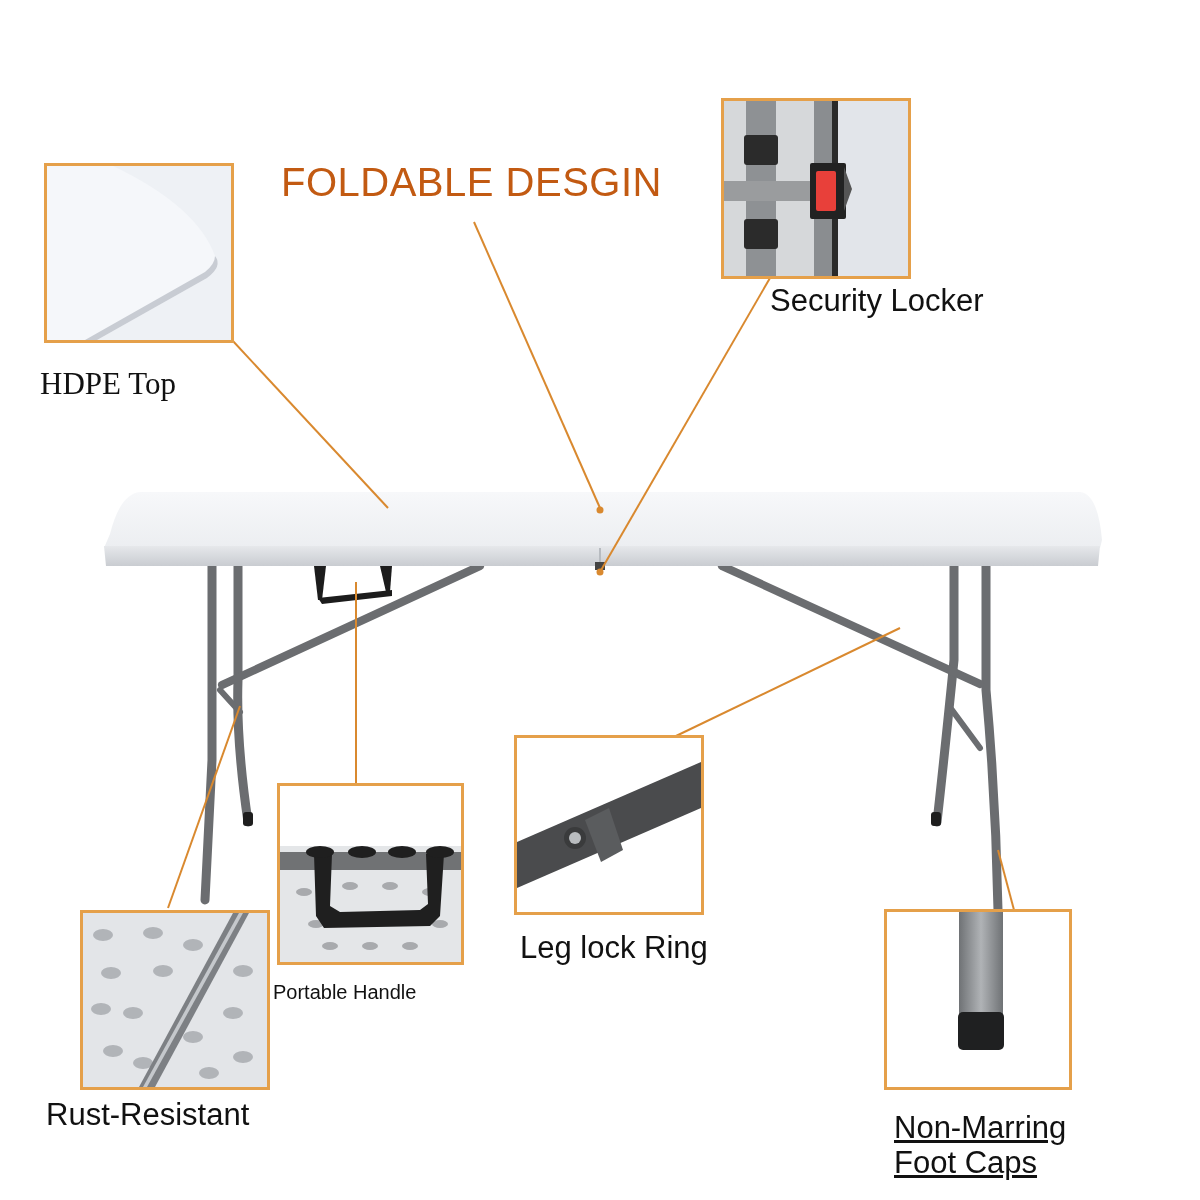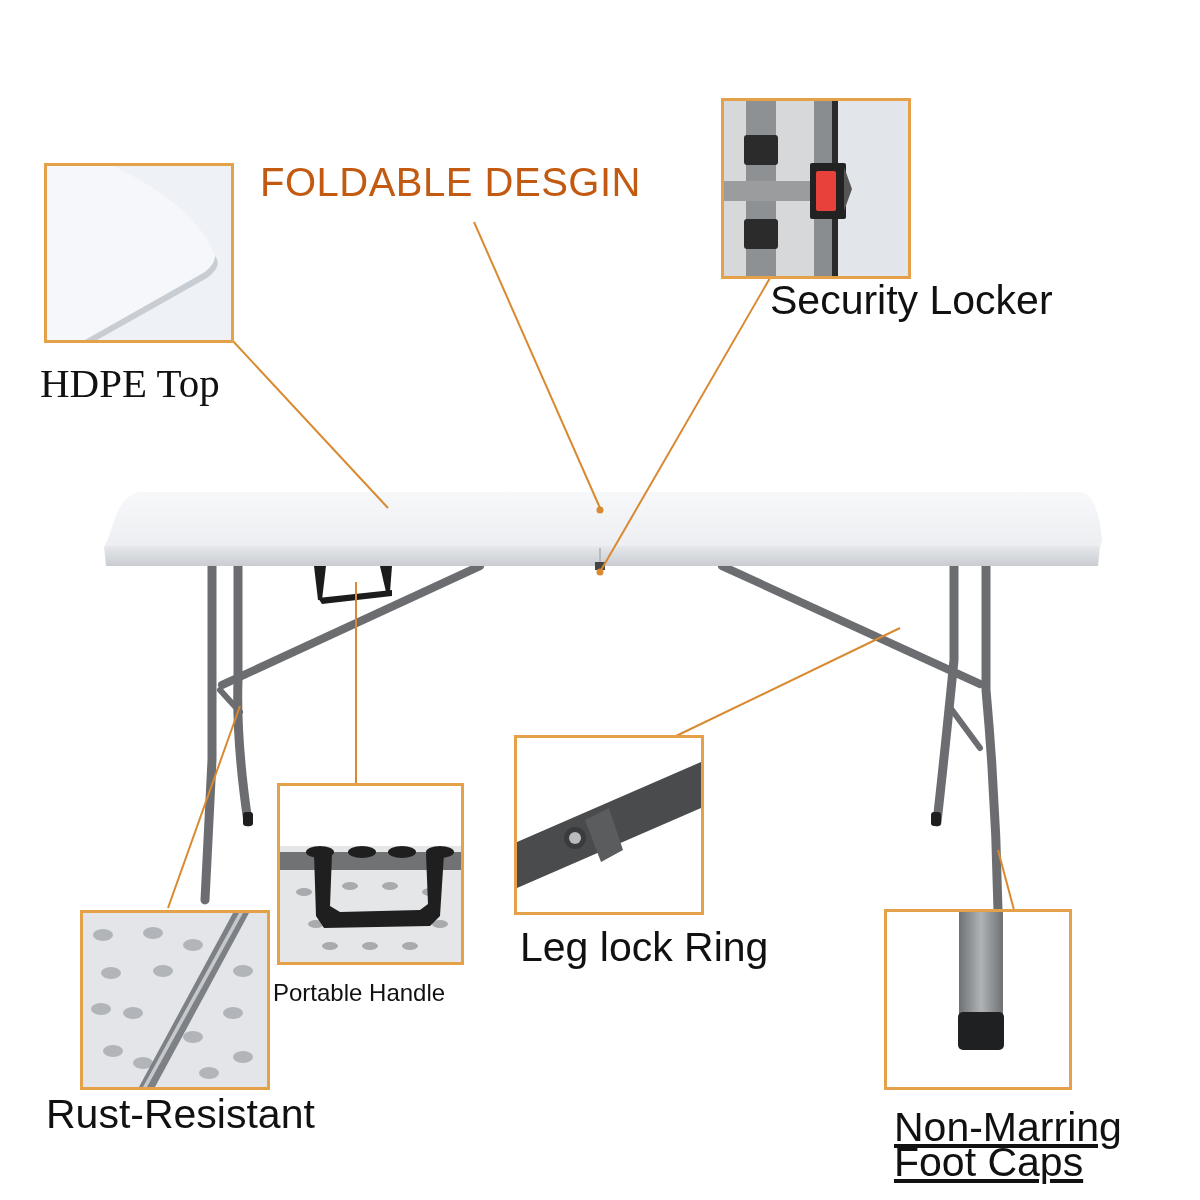--- a/index.html
+++ b/index.html
@@ -1,21 +1,21 @@
 <!DOCTYPE html>
 <html><head>
 <meta charset="utf-8">
 <style>
   html, body { margin: 0; padding: 0; background: #ffffff; }
   body { width: 1200px; height: 1200px; position: relative; overflow: hidden;
          font-family: "Liberation Sans", "DejaVu Sans", sans-serif; }
   .stage { position: absolute; left: 0; top: 0; width: 1200px; height: 1200px; }
-  .title { position: absolute; left: 260px; top: 160px; font-size: 40px; font-weight: normal;
+  .title { position: absolute; left: 281px; top: 160px; font-size: 40px; font-weight: normal;
            color: #c25a12; letter-spacing: 0.5px; white-space: nowrap; }
-  .label { position: absolute; color: #111; font-size: 41px; line-height: 35px; white-space: nowrap; }
+  .label { position: absolute; color: #111; font-size: 31px; line-height: 35px; white-space: nowrap; }
   .inset { position: absolute; border: 3px solid #e5a04a; box-sizing: border-box; overflow: hidden; background: #fff; }
   svg.overlay { position: absolute; left: 0; top: 0; }
 </style>
 </head>
 <body>
 
 <div class="stage">
 
   <svg class="overlay" width="1200" height="1200">
 
@@ -119,21 +119,21 @@
       </g>
       <path d="M34 68 L52 68 L50 120 L60 126 L140 124 L148 118 L146 68 L164 68 L160 130 L150 140 L44 142 L36 130 Z" fill="#1f1f1f"></path>
       <g fill="#1f1f1f">
           <ellipse cx="40" cy="66" rx="14" ry="6"></ellipse>
           <ellipse cx="82" cy="66" rx="14" ry="6"></ellipse>
           <ellipse cx="122" cy="66" rx="14" ry="6"></ellipse>
           <ellipse cx="160" cy="66" rx="14" ry="6"></ellipse>
         </g>
     </svg>
   </div>
-  <div class="label" style="left:273px;top:975px;font-size:24px;">Portable Handle</div>
+  <div class="label" style="left:273px;top:975px;font-size:20px;">Portable Handle</div>
 
   <div class="inset" style="left:514px;top:735px;width:190px;height:180px;">
     <svg width="184" height="174">
       <rect width="184" height="174" fill="#ffffff"></rect>
       <path d="M0 104 L184 24 L184 70 L0 150 Z" fill="#4a4b4d"></path>
       <path d="M68 82 L92 70 L106 112 L84 124 Z" fill="#5a5c5e"></path>
       <circle cx="58" cy="100" r="11" fill="#3a3b3c"></circle>
       <circle cx="58" cy="100" r="6" fill="#b9bcbf"></circle>
     </svg>
   </div>

